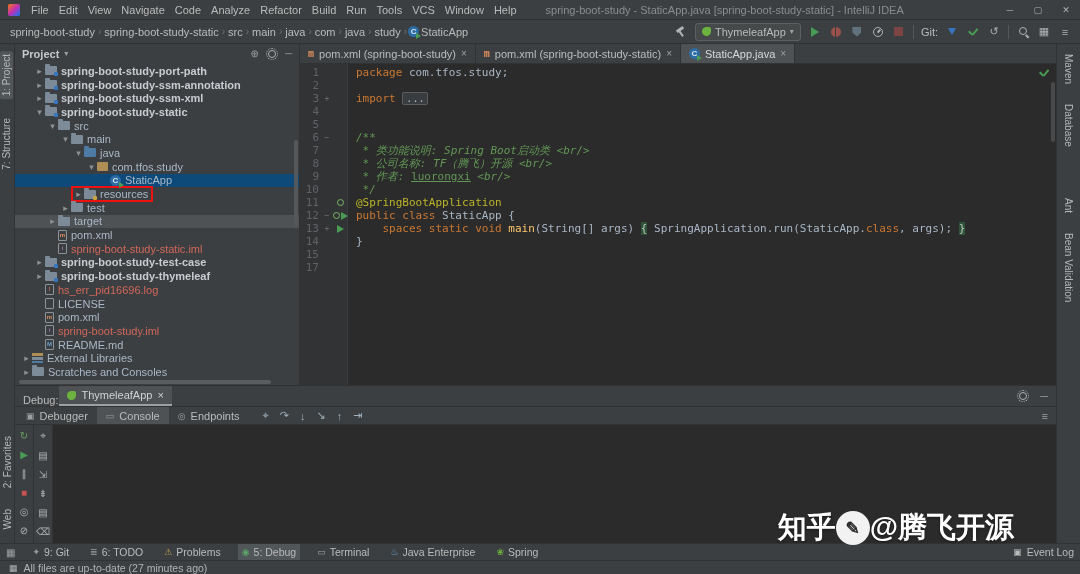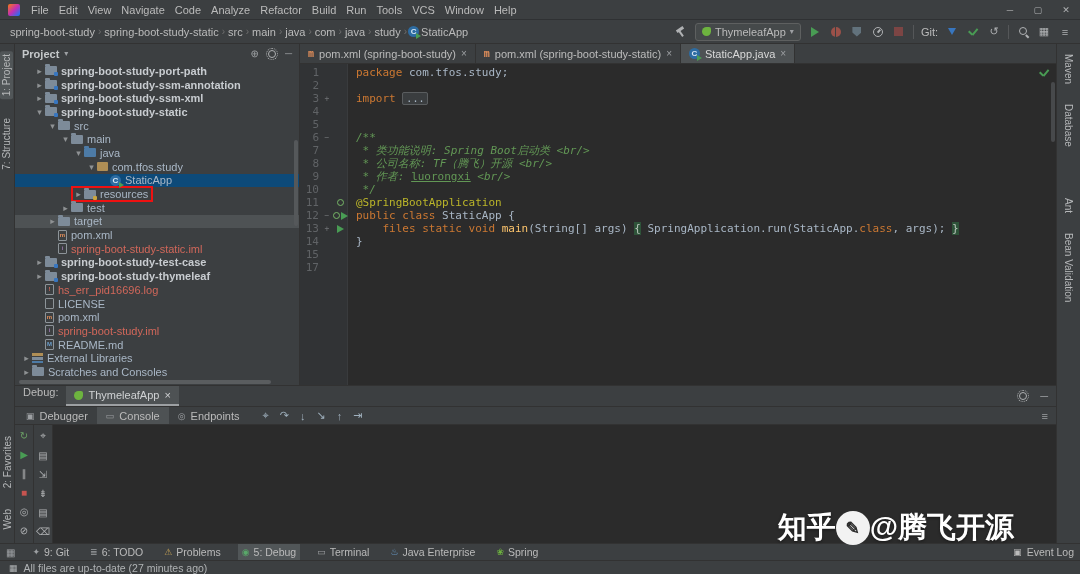--- a/index.html
+++ b/index.html
@@ -135,21 +135,21 @@
   .foldph { background:#3a3d3f; border:1px solid #5a5d5f; color:#a9b7c6; padding:0 3px; border-radius:2px; font-size:10px; }
   .foldbrace { background:#2e5339; color:#b9c5bb; }
   .g-run { width:0; height:0; border-left:7px solid #499c54; border-top:4px solid transparent; border-bottom:4px solid transparent; }
   .g-bean { width:7px; height:7px; border:1.5px solid #77b767; border-radius:50%; }
   .inspection-ok { position:absolute; right:6px; top:4px; }
   .edit-vscroll { position:absolute; right:1px; top:18px; width:4px; height:60px; background:#47494b; border-radius:2px; }
 
   
   #debug { position:absolute; left:15px; top:385px; width:1041px; height:158px; background:#3c3f41;
            border-top:1px solid #323232; display:flex; flex-direction:column; }
-  .d-header { height:20px; flex:none; display:flex; align-items:flex-start; gap:8px; padding-left:8px; position:relative; }
+  .d-header { height:20px; flex:none; display:flex; align-items:flex-end; gap:1px; padding-left:8px; position:relative; }
   .d-session { display:flex; align-items:center; gap:5px; background:#4e5254; height:20px; padding:0 8px;
                border-bottom:2px solid #9da0a3; color:#d0d2d4; }
   .d-header-right { position:absolute; right:8px; top:0; height:20px; display:flex; align-items:center; gap:12px; color:#9da0a3; }
   .d-tabs { height:19px; flex:none; display:flex; align-items:center; border-top:1px solid #323232;
             border-bottom:1px solid #323232; padding-left:2px; }
   .d-tab { display:flex; align-items:center; gap:5px; padding:0 9px; height:100%; color:#bbbbbb; }
   .d-tab.active { background:#4e5254; }
   .dt-ico { color:#9da0a3; font-size:9px; }
   .step-icons { display:flex; align-items:center; gap:11px; margin-left:14px; color:#9fb0bd; font-size:11px; }
   .d-tabs-right { margin-left:auto; margin-right:8px; color:#9da0a3; }
@@ -176,20 +176,21 @@
                border-top:1px solid #323232; display:flex; align-items:center; padding:0 9px; font-size:10.5px; color:#b0b3b5; }
   .sb-left { display:flex; align-items:center; gap:6px; }
   .sb-right { margin-left:auto; display:flex; align-items:center; gap:15px; }
 </style>
 </head>
 <body>
 
 <div id="titlebar">
   <span class="app-icon"></span>
   <nav id="menubar"><span class="menu-item">File</span><span class="menu-item">Edit</span><span class="menu-item">View</span><span class="menu-item">Navigate</span><span class="menu-item">Code</span><span class="menu-item">Analyze</span><span class="menu-item">Refactor</span><span class="menu-item">Build</span><span class="menu-item">Run</span><span class="menu-item">Tools</span><span class="menu-item">VCS</span><span class="menu-item">Window</span><span class="menu-item">Help</span></nav>
+  <span id="window-title">spring-boot-study - StaticApp.java [spring-boot-study-static] - IntelliJ IDEA</span>
   <div class="win-controls">
     <span class="win-btn">─</span>
     <span class="win-btn">▢</span>
     <span class="win-btn">✕</span>
   </div>
 </div>
 
 <div id="navbar">
   <div id="breadcrumbs">
       <span class="crumb">spring-boot-study</span>
@@ -541,21 +542,21 @@
             <span class="g-run"></span>
           </span>
           <span class="ct"><span class="kw">public class </span><span class="pl">StaticApp {</span></span>
         </div>
         <div class="code-line">
           <span class="ln">13</span>
           <span class="fold">+</span>
           <span class="gut">
             <span class="g-run"></span>
           </span>
-          <span class="ct"><span class="pl">    </span><span class="kw">files static void </span><span class="method">main</span><span class="pl">(String[] args) </span><span class="foldbrace">{</span><span class="pl"> SpringApplication.run(StaticApp.</span><span class="kw">class</span><span class="pl">, args); </span><span class="foldbrace">}</span></span>
+          <span class="ct"><span class="pl">    </span><span class="kw">spaces static void </span><span class="method">main</span><span class="pl">(String[] args) </span><span class="foldbrace">{</span><span class="pl"> SpringApplication.run(StaticApp.</span><span class="kw">class</span><span class="pl">, args); </span><span class="foldbrace">}</span></span>
         </div>
         <div class="code-line">
           <span class="ln">14</span>
           <span class="fold"></span>
           <span class="gut"></span>
           <span class="ct"><span class="pl">}</span></span>
         </div>
         <div class="code-line">
           <span class="ln">15</span>
           <span class="fold"></span>

